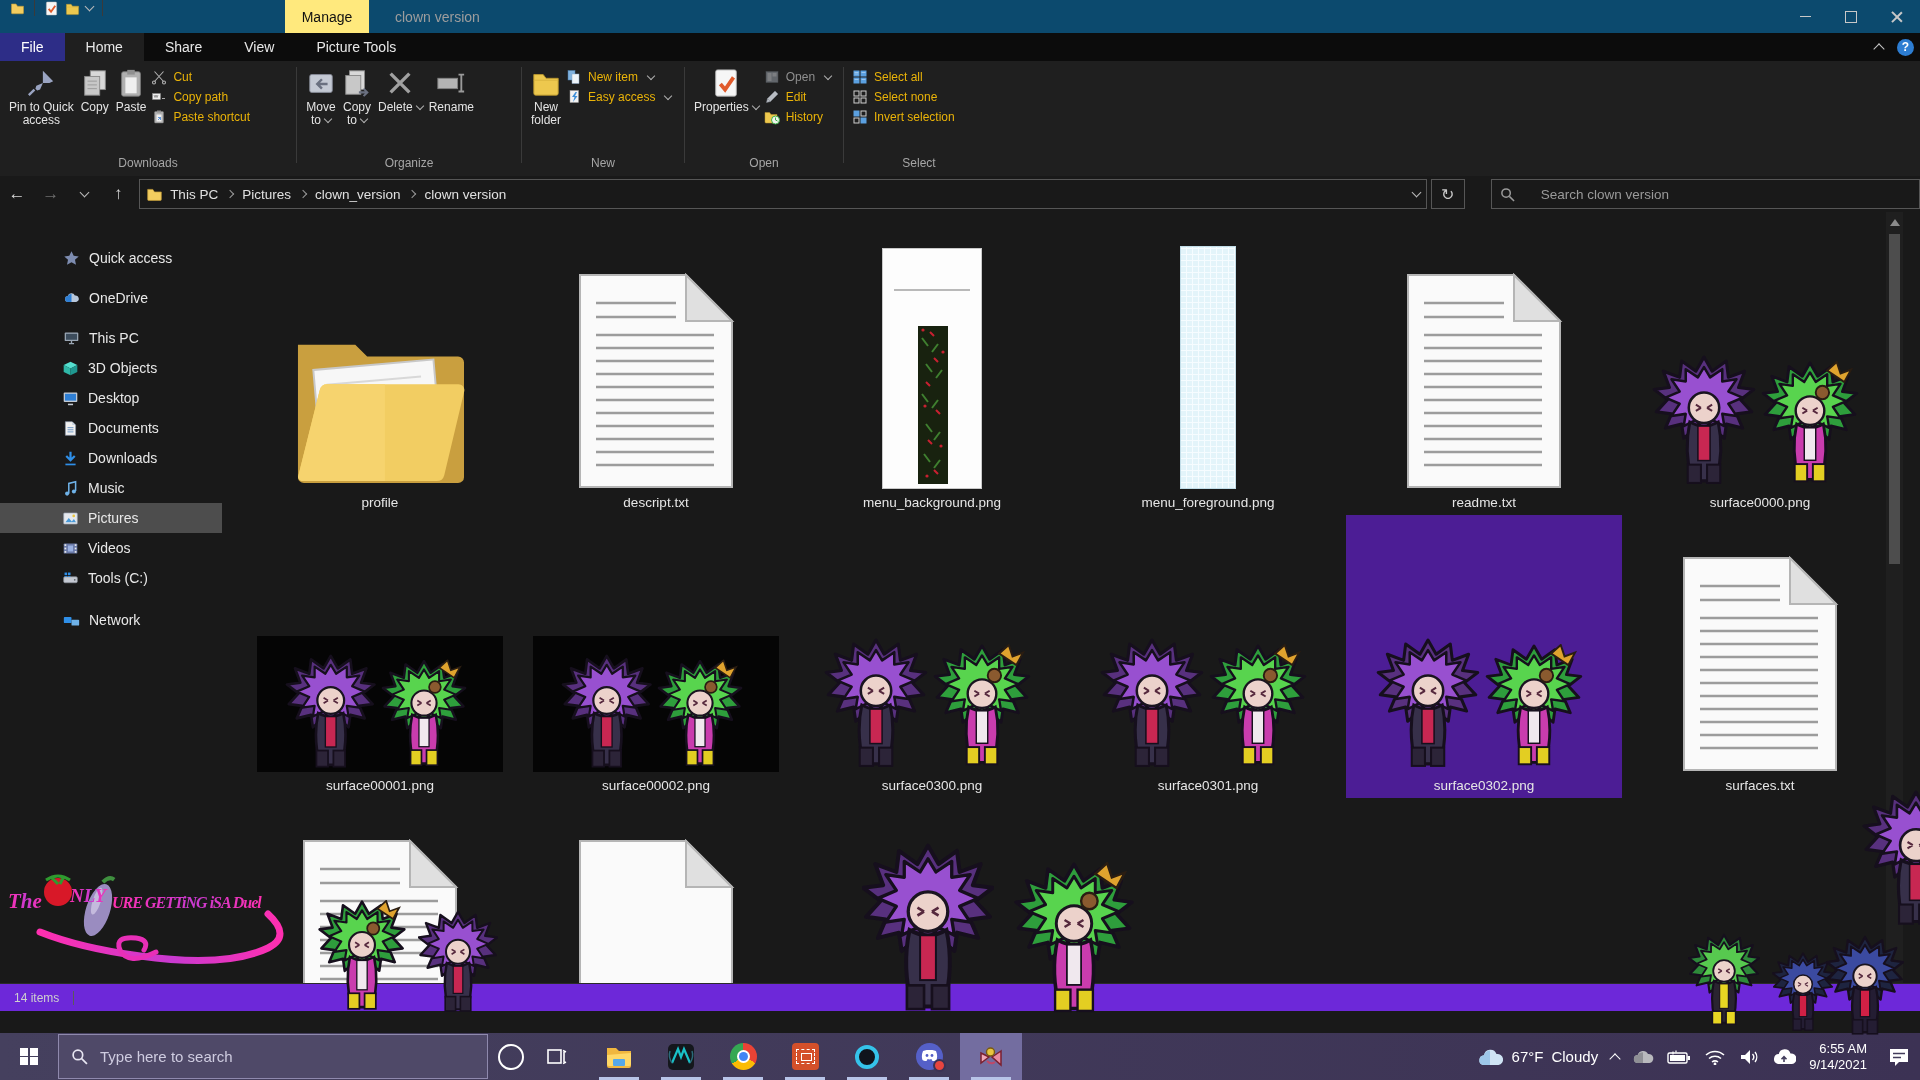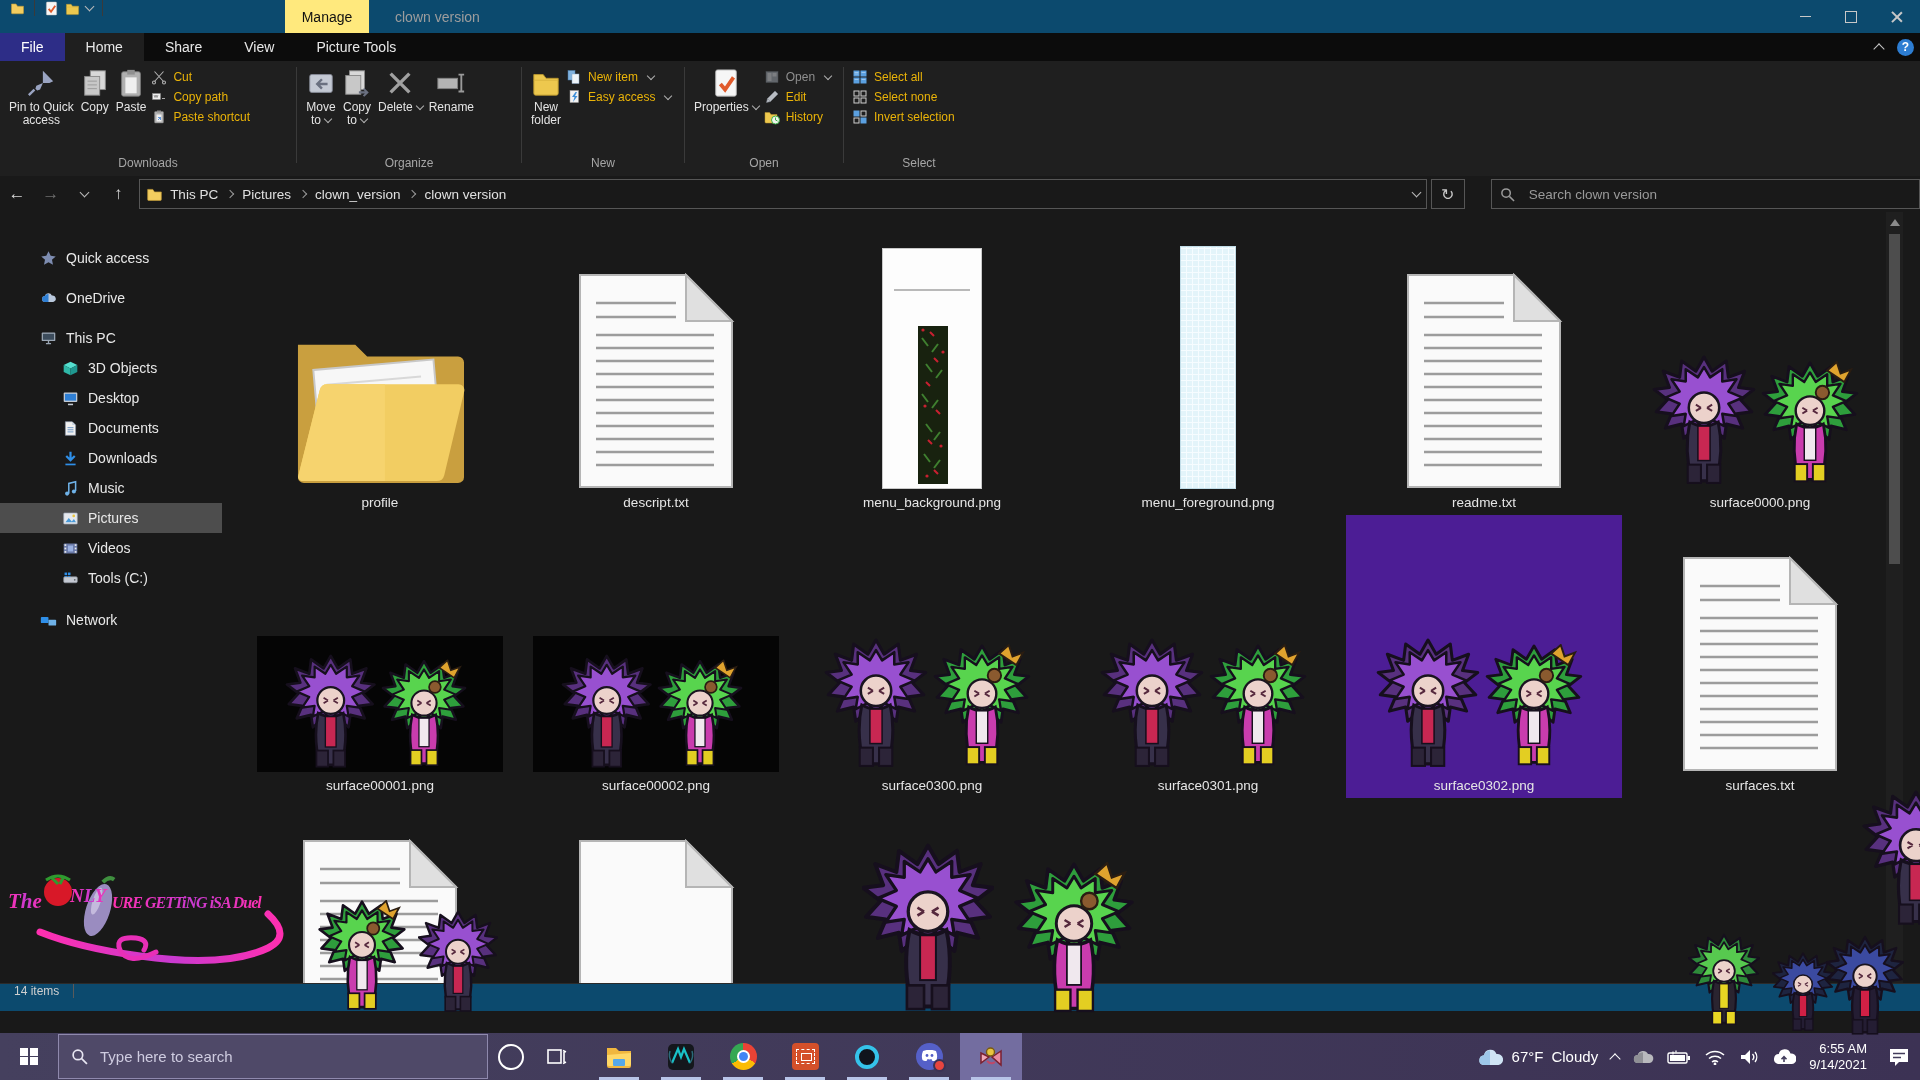--- a/index.html
+++ b/index.html
@@ -49,27 +49,27 @@
   .dd{display:inline-block;width:5px;height:5px;border-right:1.4px solid #b0b0b0;border-bottom:1.4px solid #b0b0b0;transform:rotate(45deg);margin-left:4px;margin-bottom:2px;}
   
   #addressrow{position:absolute;left:0;top:176px;width:1920px;height:36px;background:#191919;border-bottom:1px solid #262626;display:flex;align-items:center;}
   .navbtn{width:34px;height:30px;display:flex;align-items:center;justify-content:center;font-size:17px;color:#d8d8d8;}
   .navbtn.disab{color:#6f6f6f;}
   #addrbox{display:flex;align-items:center;height:28px;width:1282px;margin-left:4px;border:1px solid #565656;background:#191919;padding:0 6px;}
   #addrbox .crumb{font-size:13.5px;color:#e0e0e0;padding:0 7px;white-space:nowrap;}
   #addrbox .csep{width:5px;height:5px;border-right:1.4px solid #9a9a9a;border-bottom:1.4px solid #9a9a9a;transform:rotate(-45deg);margin:0 2px;}
   #addrbox .spacer{flex:1;}
   #refreshbtn{width:32px;height:28px;margin-left:4px;border:1px solid #565656;display:flex;align-items:center;justify-content:center;color:#c8c8c8;font-size:16px;}
-  #searchbox{display:flex;align-items:center;height:28px;width:414px;margin-left:26px;border:1px solid #565656;background:#191919;padding:0 8px;gap:12px;}
+  #searchbox{display:flex;align-items:center;height:28px;width:414px;margin-left:26px;border:1px solid #565656;background:#191919;padding:0 8px;gap:24px;}
   #searchbox input{flex:1;background:transparent;border:none;outline:none;color:#c8c8c8;font-size:13.5px;font-family:"Liberation Sans",sans-serif;}
   #searchbox input::placeholder{color:#9a9a9a;}
   
   #main{position:absolute;left:0;top:212px;width:1920px;height:794px;background:#191919;overflow:hidden;}
   #sidebar{position:absolute;left:0;top:0;width:222px;height:794px;background:#191919;}
-  .sitem{display:flex;align-items:center;height:30px;gap:9px;padding-left:40px;font-size:14px;color:#e8e8e8;}
+  .sitem{display:flex;align-items:center;height:30px;gap:9px;padding-left:63px;font-size:14px;color:#e8e8e8;}
   .sitem.ind{padding-left:62px;}
   .sitem.sel{background:#4d4d4d;}
   .sitem svg{width:17px;height:17px;flex:0 0 auto;}
   #content{position:absolute;left:222px;top:0;width:1681px;height:794px;overflow:hidden;}
   #filegrid{position:absolute;left:20px;top:20px;display:grid;grid-template-columns:repeat(6,276px);grid-auto-rows:283px;}
   .tile{display:flex;flex-direction:column;align-items:center;justify-content:flex-end;}
   .tile.sel{background:#4c1d95;}
   .thumb{display:flex;align-items:flex-end;justify-content:center;}
   .fname{height:26px;display:flex;align-items:center;font-size:13.5px;color:#e6e6e6;}
   .th-mbg{width:100px;height:241px;}
@@ -84,21 +84,21 @@
   .chibi.green{--hair:#58d44e;--hairdark:#2e9e3c;--body:#c93cae;--accent:#f0e8ee;--boot:#e3ce22;--goggle:#8a5a2f;--goggle-rim:#2a1d12;--hat:#e0a32e;--hat-line:#2a1d12;}
   .chibi.vamp{--hair:#3b4aa0;--hairdark:#1e2440;--body:#241d33;--accent:#d02045;--boot:#241d33;}
   .chibi.ylw{--hair:#57c94f;--hairdark:#2e8a3a;--body:#2a2430;--accent:#e8d623;--boot:#e8d623;}
   
   #vscroll{position:absolute;right:0;top:0;width:17px;height:794px;background:#1f1f1f;}
   #vscroll .thumbbar{position:absolute;left:3px;top:22px;width:11px;height:330px;background:#4d4d4d;}
   .scr-arrow{position:absolute;left:4px;width:0;height:0;border-left:5px solid transparent;border-right:5px solid transparent;}
   .scr-up{top:7px;border-bottom:7px solid #8a8a8a;}
   .scr-dn{bottom:7px;border-top:7px solid #8a8a8a;}
   
-  #statusbar{position:absolute;left:0;top:983px;width:1920px;height:27px;background:#0c4a6e;border-top:1px solid #2b2b2b;display:flex;align-items:flex-start;}
+  #statusbar{position:absolute;left:0;top:983px;width:1920px;height:27px;background:#6d28d9;border-top:1px solid #2b2b2b;display:flex;align-items:center;}
   #statusbar .cnt{font-size:12px;color:#cfcfcf;margin-left:14px;}
   #statusbar .sdiv{width:1px;height:14px;background:#5a5a5a;margin-left:14px;}
   
   #taskbar{position:absolute;left:0;top:1033px;width:1920px;height:47px;background:linear-gradient(90deg,#45405e,#3c3254);display:flex;align-items:center;}
   #startbtn{width:58px;height:47px;display:flex;align-items:center;justify-content:center;}
   .winlogo{display:grid;grid-template-columns:8px 8px;grid-template-rows:8px 8px;gap:1.5px;}
   .winlogo span{background:#fff;}
   #tbsearch{display:flex;align-items:center;gap:10px;width:430px;height:45px;background:#4f4968;border:1px solid #8f89ad;padding:0 12px;box-sizing:border-box;}
   #tbsearch input{flex:1;background:transparent;border:none;outline:none;color:#e0def0;font-size:15px;font-family:"Liberation Sans",sans-serif;}
   #tbsearch input::placeholder{color:#cfcce0;}

